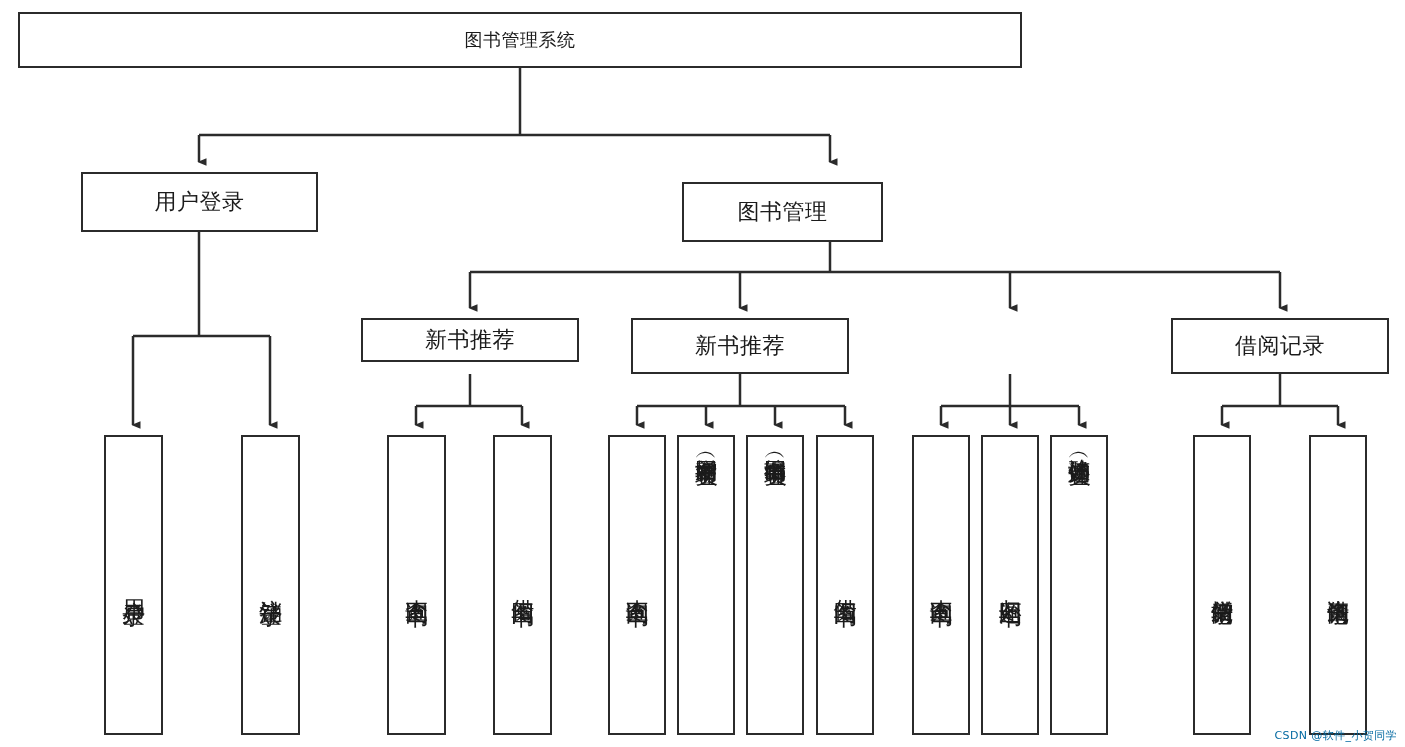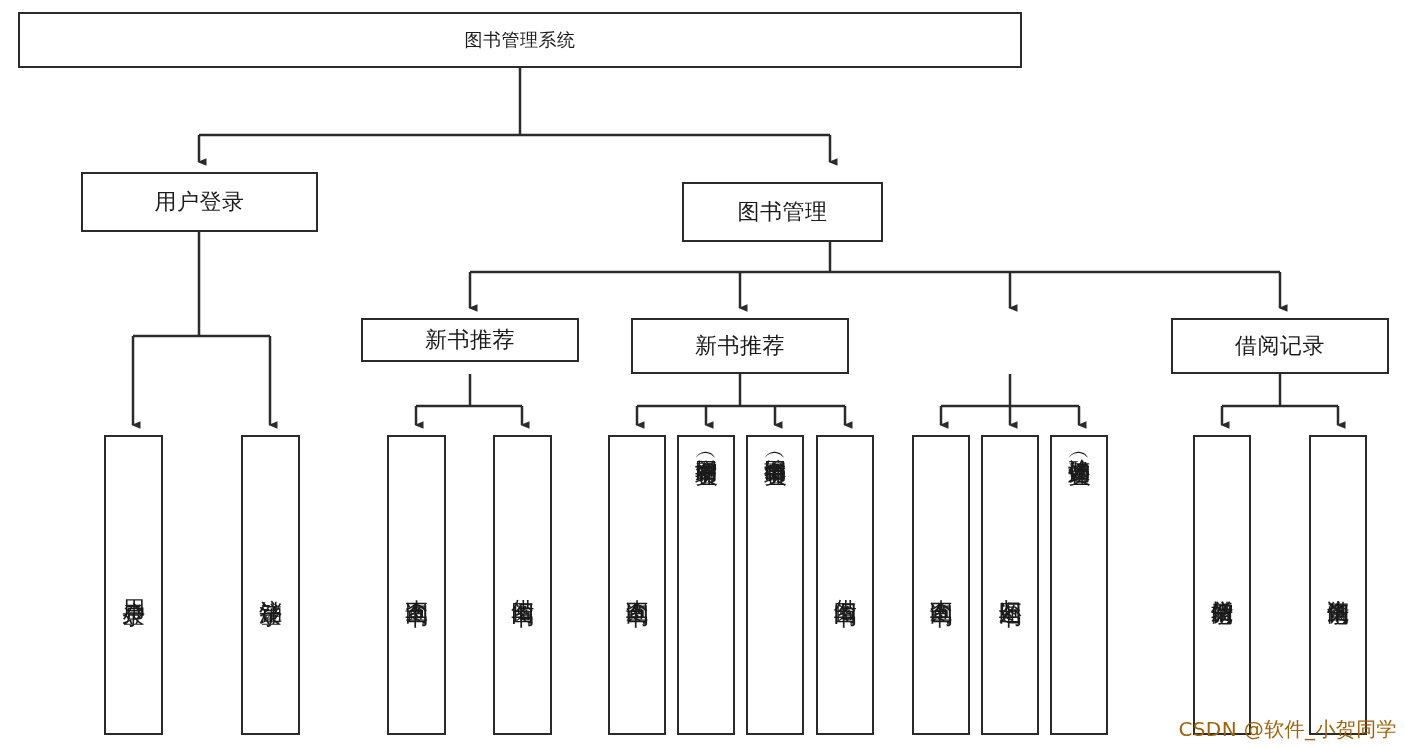--- a/index.html
+++ b/index.html
@@ -65,22 +65,22 @@
     letter-spacing: 1px;
   }
   .node.vert.top-aligned {
     align-items: flex-start;
     padding-top: 4px;
   }
   #watermark {
     position: absolute;
     right: 8px;
     bottom: 4px;
-    font-size: 20px;
-    color: #a16207;
+    font-size: 11px;
+    color: #0369a1;
     white-space: nowrap;
     letter-spacing: 0.4px;
     pointer-events: none;
   }
 </style>
 </head>
 <body>
 
 <div id="canvas">
 

